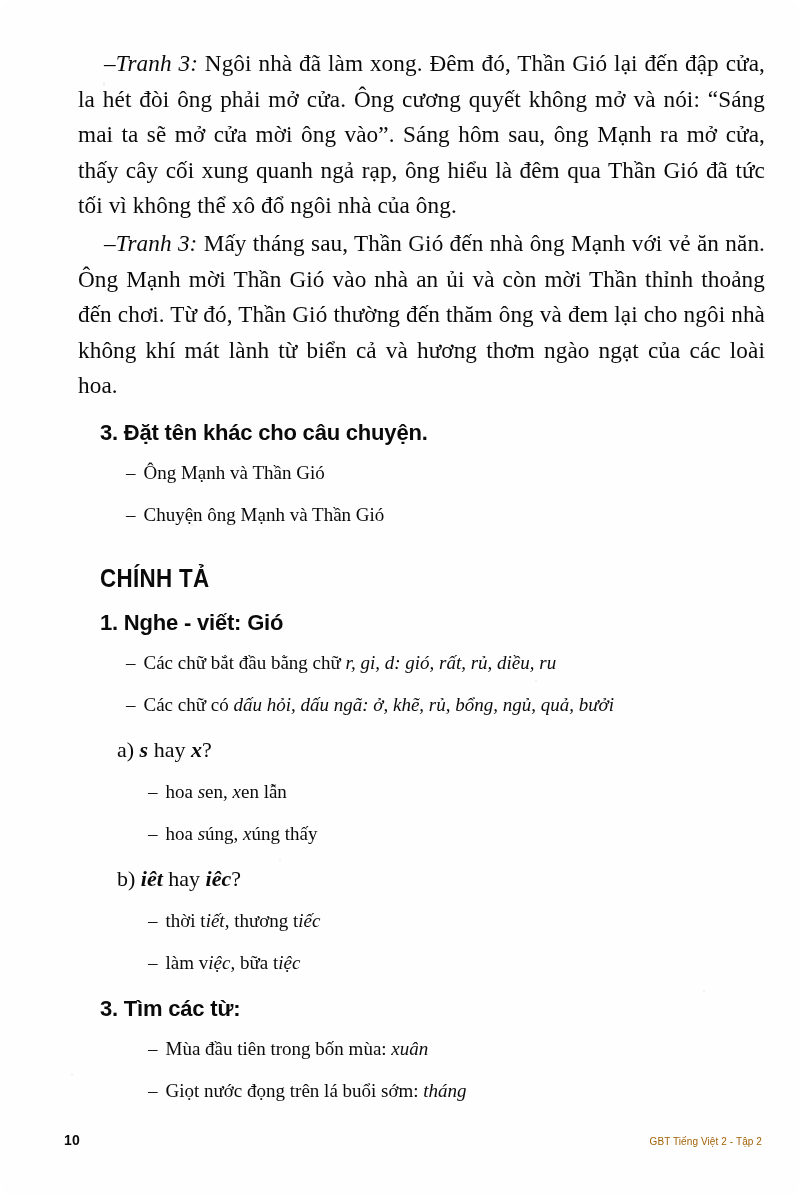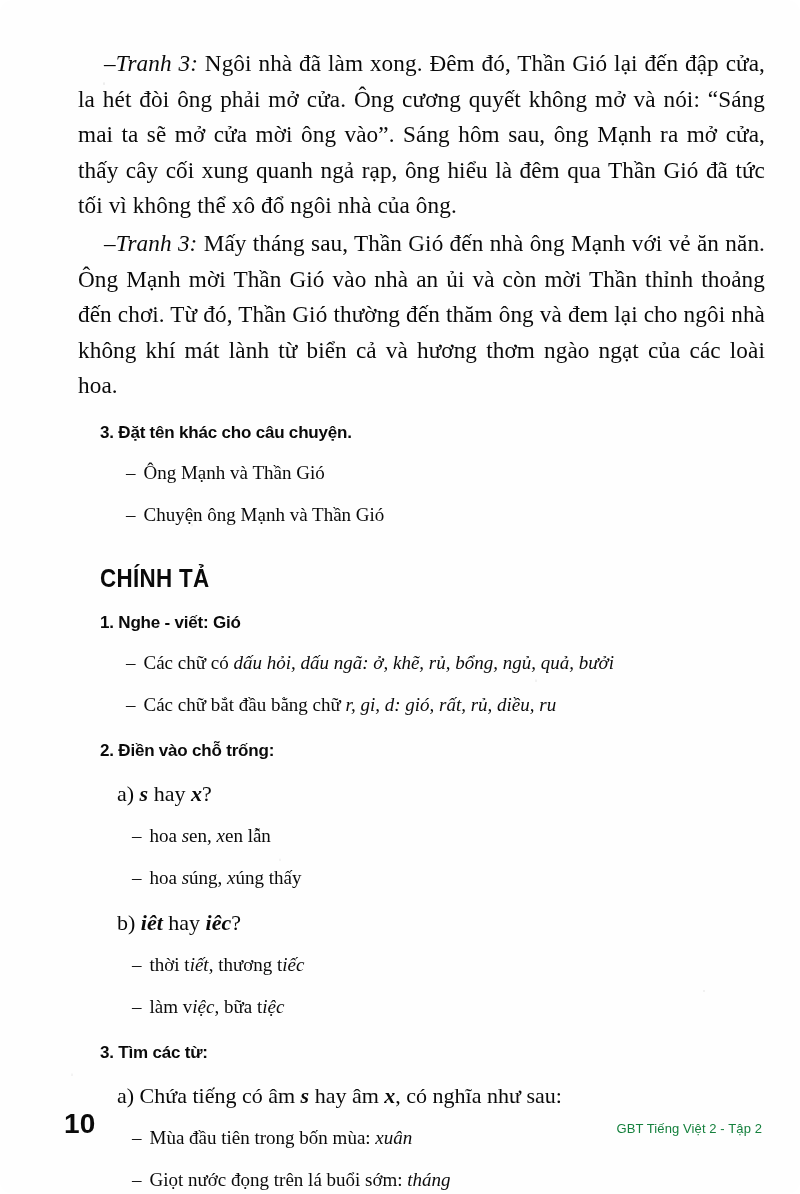--- a/index.html
+++ b/index.html
@@ -52,21 +52,21 @@
     margin: 0 0 0 0;
     letter-spacing: .1px;
   }
   .para + .para { margin-top: 2px; font-family: Liberation Serif, serif; }
   .para .it { font-style: italic; }
 
   
   .num-head {
     font-family: "Liberation Sans", "DejaVu Sans", sans-serif;
     font-weight: bold;
-    font-size: 17px;
+    font-size: 22px;
     line-height: 30px;
     margin: 14px 0 0 22px;
     letter-spacing: -0.2px;
   }
   .num-head .bi {
   }
 
   
   .section-title {
     font-family: "Liberation Sans", "DejaVu Sans", sans-serif;
@@ -80,21 +80,21 @@
   }
 
   
   .dash {
     font-size: 19px;
     line-height: 35px;
     margin-top: 7px;
     white-space: nowrap;
   }
   .dash.lv1 { margin-left: 48px; }
-  .dash.lv2 { margin-left: 54px; }
+  .dash.lv2 { margin-left: 70px; }
   .dash .d { margin-right: 8px; }
   .dash .it { font-style: italic; }
 
   
   .letter {
     font-size: 22px;
     line-height: 35px;
     margin-top: 10px;
     margin-left: 39px;
     white-space: nowrap;
@@ -106,28 +106,29 @@
     position: absolute;
     left: 64px;
     right: 38px;
     top: 1108px;
     display: flex;
     align-items: baseline;
     justify-content: space-between;
     font-family: "Liberation Sans", "DejaVu Sans", sans-serif;
   }
   .folio {
-    font-size: 28px;
+    font-size: 14px;
     font-weight: bold;
     letter-spacing: .3px;
+    margin-top: 24px;
   }
   .runhead {
-    font-size: 13px;
+    font-size: 10px;
     letter-spacing: .1px;
-    color: #15803d;
+    color: #a16207;
   }
 </style>
 </head>
 <body>
 
 <div class="page">
   <div class="content">
 
     <p class="para"><span>–</span><span class="it">Tranh 3:</span><span> Ngôi nhà đã làm xong. Đêm đó, Thần Gió lại đến đập cửa, la hét đòi ông phải mở cửa. Ông cương quyết không mở và nói: “Sáng mai ta sẽ mở cửa mời ông vào”. Sáng hôm sau, ông Mạnh ra mở cửa, thấy cây cối xung quanh ngả rạp, ông hiểu là đêm qua Thần Gió đã tức tối vì không thể xô đổ ngôi nhà của ông.</span></p>
 
@@ -136,41 +137,39 @@
     <div class="num-head">3. Đặt tên khác cho câu chuyện.</div>
 
     <div class="dash lv1"><span class="d">–</span><span>Ông Mạnh và Thần Gió</span></div>
 
     <div class="dash lv1"><span class="d">–</span><span>Chuyện ông Mạnh và Thần Gió</span></div>
 
     <div class="section-title">CHÍNH TẢ</div>
 
     <div class="num-head"><span>1. Nghe - viết: </span><span class="bi">Gió</span></div>
 
+    <div class="dash lv1"><span class="d">–</span><span>Các chữ bắt đầu bằng chữ </span><span class="it">r, gi, d: gió, rất, rủ, diều, ru</span></div>
+
     <div class="dash lv1"><span class="d">–</span><span>Các chữ có </span><span class="it">dấu hỏi, dấu ngã: ở, khẽ, rủ, bổng, ngủ, quả, bưởi</span></div>
 
-    <div class="dash lv1"><span class="d">–</span><span>Các chữ bắt đầu bằng chữ </span><span class="it">r, gi, d: gió, rất, rủ, diều, ru</span></div>
-
-    <div class="num-head">2. Điền vào chỗ trống:</div>
 
     <div class="letter"><span>a) </span><span class="b">s</span><span> hay </span><span class="b">x</span><span>?</span></div>
 
     <div class="dash lv2"><span class="d">–</span><span>hoa </span><span class="it">s</span><span>en, </span><span class="it">x</span><span>en lẫn</span></div>
 
     <div class="dash lv2"><span class="d">–</span><span>hoa </span><span class="it">s</span><span>úng, </span><span class="it">x</span><span>úng thấy</span></div>
 
     <div class="letter"><span>b) </span><span class="b">iêt</span><span> hay </span><span class="b">iêc</span><span>?</span></div>
 
     <div class="dash lv2"><span class="d">–</span><span>thời t</span><span class="it">iết</span><span>, thương t</span><span class="it">iếc</span><span></span></div>
 
     <div class="dash lv2"><span class="d">–</span><span>làm v</span><span class="it">iệc</span><span>, bữa t</span><span class="it">iệc</span><span></span></div>
 
     <div class="num-head">3. Tìm các từ:</div>
 
-    <div class="letter"><span>a) Chứa tiếng có âm </span><span class="b">s</span><span> hay âm </span><span class="b">x</span><span>, có nghĩa như sau:</span></div>
 
     <div class="dash lv2"><span class="d">–</span><span>Mùa đầu tiên trong bốn mùa: </span><span class="it">xuân</span></div>
 
     <div class="dash lv2"><span class="d">–</span><span>Giọt nước đọng trên lá buổi sớm: </span><span class="it">tháng</span></div>
 
   </div>
 
   <div class="footer">
     <div class="folio">10</div>
     <div class="runhead">GBT Tiếng Việt 2 - Tập 2</div>

